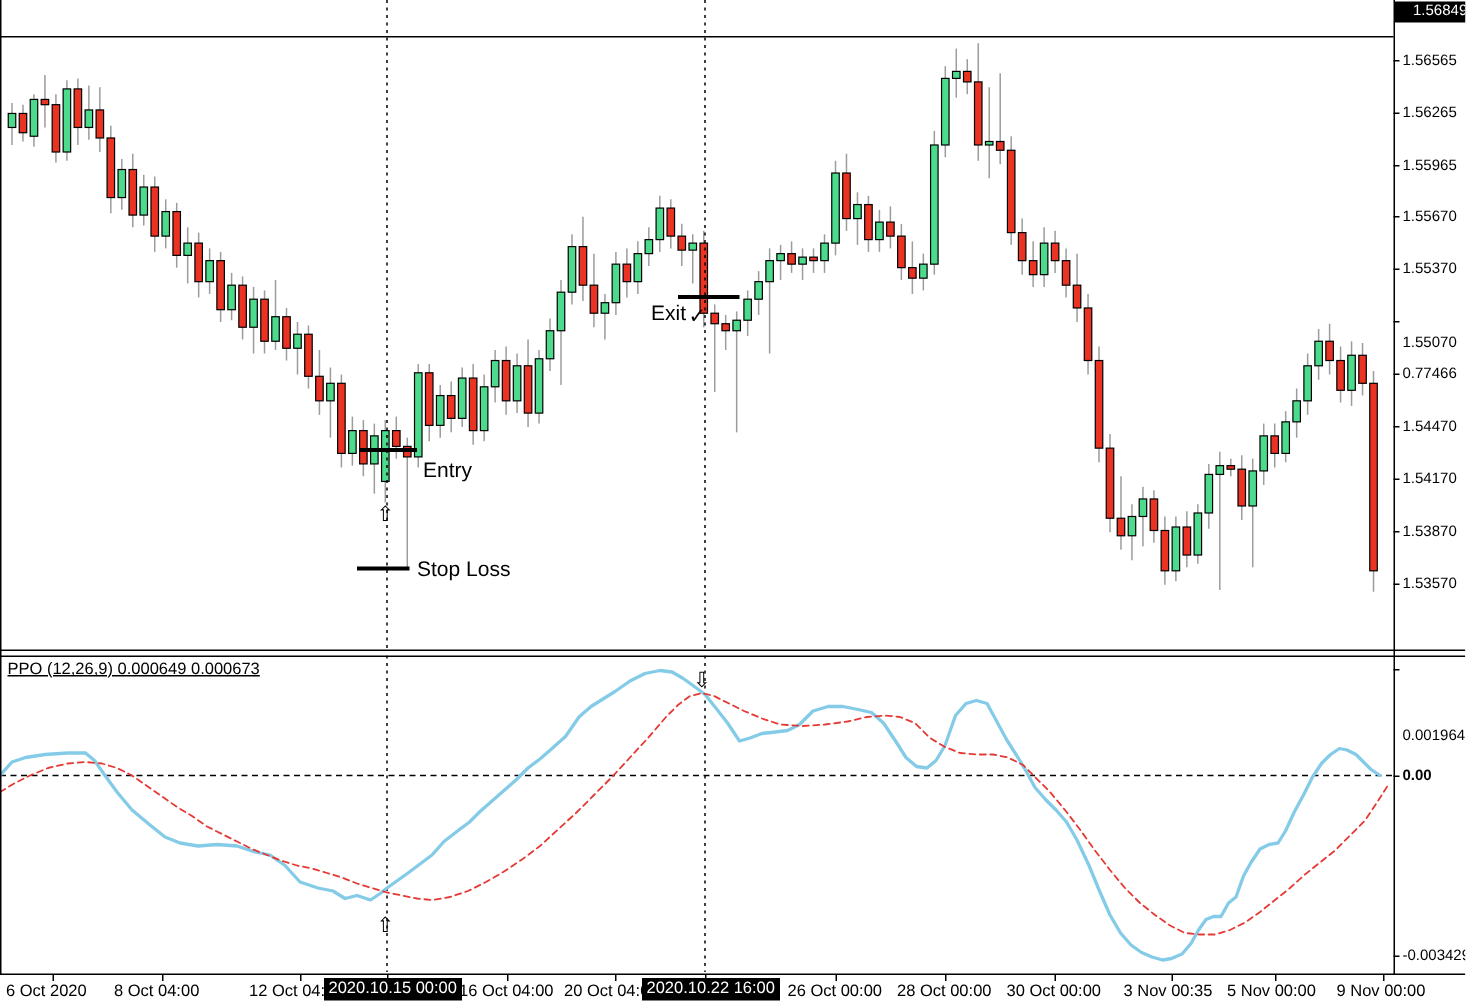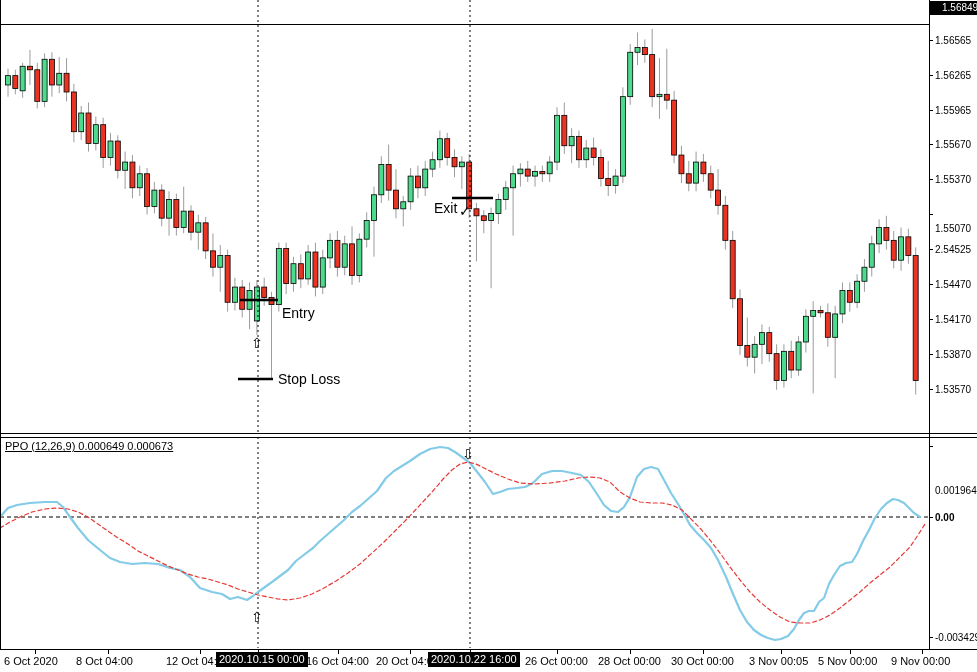--- a/index.html
+++ b/index.html
@@ -310,21 +310,21 @@
       <div class="axis-label" style="left: 935px; top: 70px;">1.56265</div>
       <div class="tickmark" style="left: 929px; top: 110px;"></div>
       <div class="axis-label" style="left: 935px; top: 105px;">1.55965</div>
       <div class="tickmark" style="left: 929px; top: 144px;"></div>
       <div class="axis-label" style="left: 935px; top: 139px;">1.55670</div>
       <div class="tickmark" style="left: 929px; top: 179px;"></div>
       <div class="axis-label" style="left: 935px; top: 174px;">1.55370</div>
       <div class="tickmark" style="left: 929px; top: 214px;"></div>
       <div class="axis-label" style="left: 935px; top: 223px;">1.55070</div>
       <div class="tickmark" style="left: 929px; top: 249px;"></div>
-      <div class="axis-label" style="left: 935px; top: 244px;">2.54525</div>
+      <div class="axis-label" style="left: 935px; top: 244px;">0.77466</div>
       <div class="tickmark" style="left: 929px; top: 284px;"></div>
       <div class="axis-label" style="left: 935px; top: 279px;">1.54470</div>
       <div class="tickmark" style="left: 929px; top: 319px;"></div>
       <div class="axis-label" style="left: 935px; top: 314px;">1.54170</div>
       <div class="tickmark" style="left: 929px; top: 354px;"></div>
       <div class="axis-label" style="left: 935px; top: 349px;">1.53870</div>
       <div class="tickmark" style="left: 929px; top: 389px;"></div>
       <div class="axis-label" style="left: 935px; top: 384px;">1.53570</div>
     </div>
   <div id="ind-axis">
@@ -350,21 +350,21 @@
       <div class="time-label" style="left: 376px;">20 Oct 04:00</div>
       <div class="ttick" style="left: 470px;"></div>
       <div class="time-label hl" style="left: 428px;">2020.10.22 16:00</div>
       <div class="ttick" style="left: 557px;"></div>
       <div class="time-label" style="left: 525px;">26 Oct 00:00</div>
       <div class="ttick" style="left: 630px;"></div>
       <div class="time-label" style="left: 598px;">28 Oct 00:00</div>
       <div class="ttick" style="left: 703px;"></div>
       <div class="time-label" style="left: 671px;">30 Oct 00:00</div>
       <div class="ttick" style="left: 781px;"></div>
-      <div class="time-label" style="left: 749px;">3 Nov 00:05</div>
+      <div class="time-label" style="left: 749px;">3 Nov 00:35</div>
       <div class="ttick" style="left: 850px;"></div>
       <div class="time-label" style="left: 818px;">5 Nov 00:00</div>
       <div class="ttick" style="left: 922px;"></div>
       <div class="time-label" style="left: 891px;">9 Nov 00:00</div>
     </div>
 
   <div class="trade-label" id="entry-label" style="left: 282px; top: 305px;">Entry</div>
   <div class="trade-label" id="stoploss-label" style="left: 278px; top: 371px;">Stop Loss</div>
   <div class="trade-label" id="exit-label" style="left: 434px; top: 200px;">Exit</div>
   <div id="markers">

